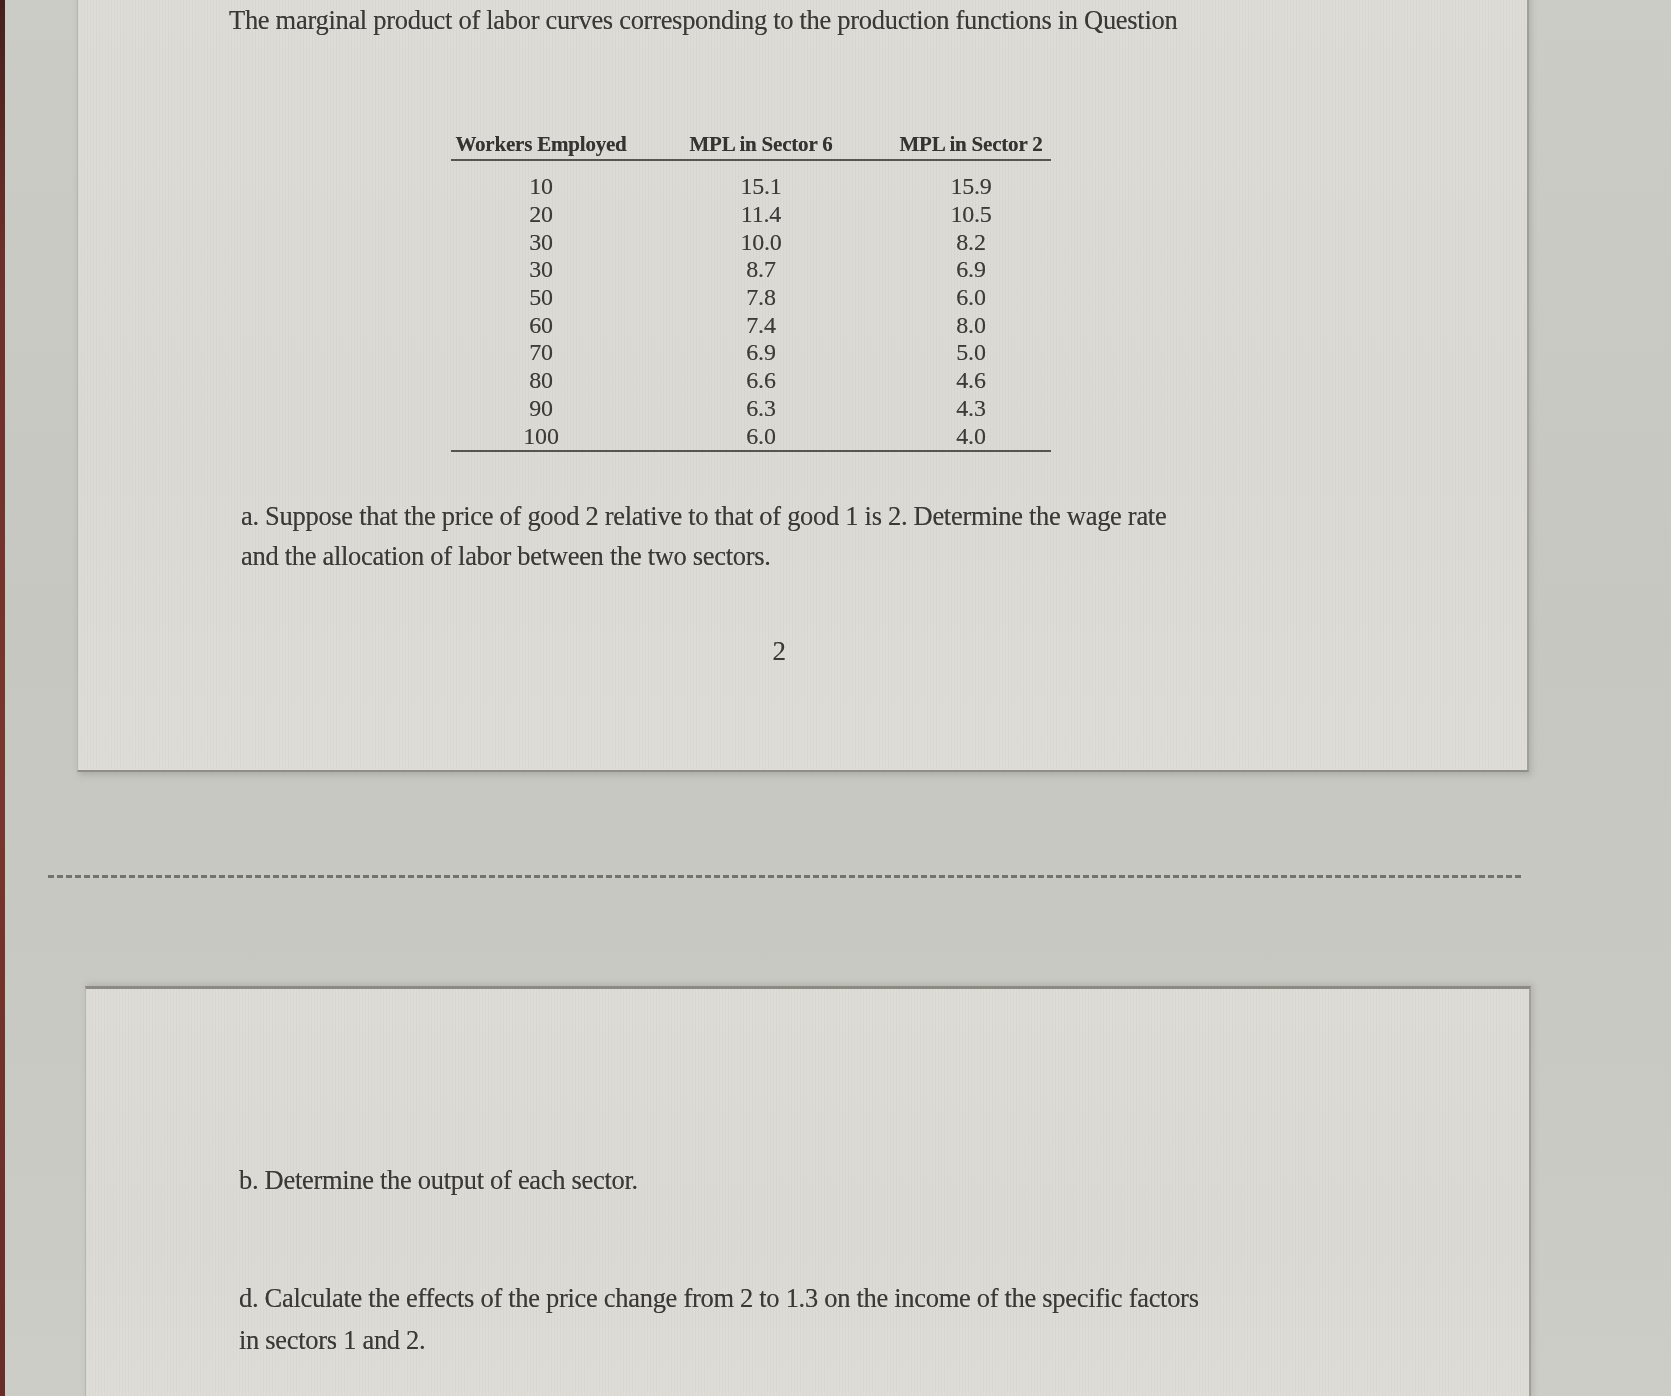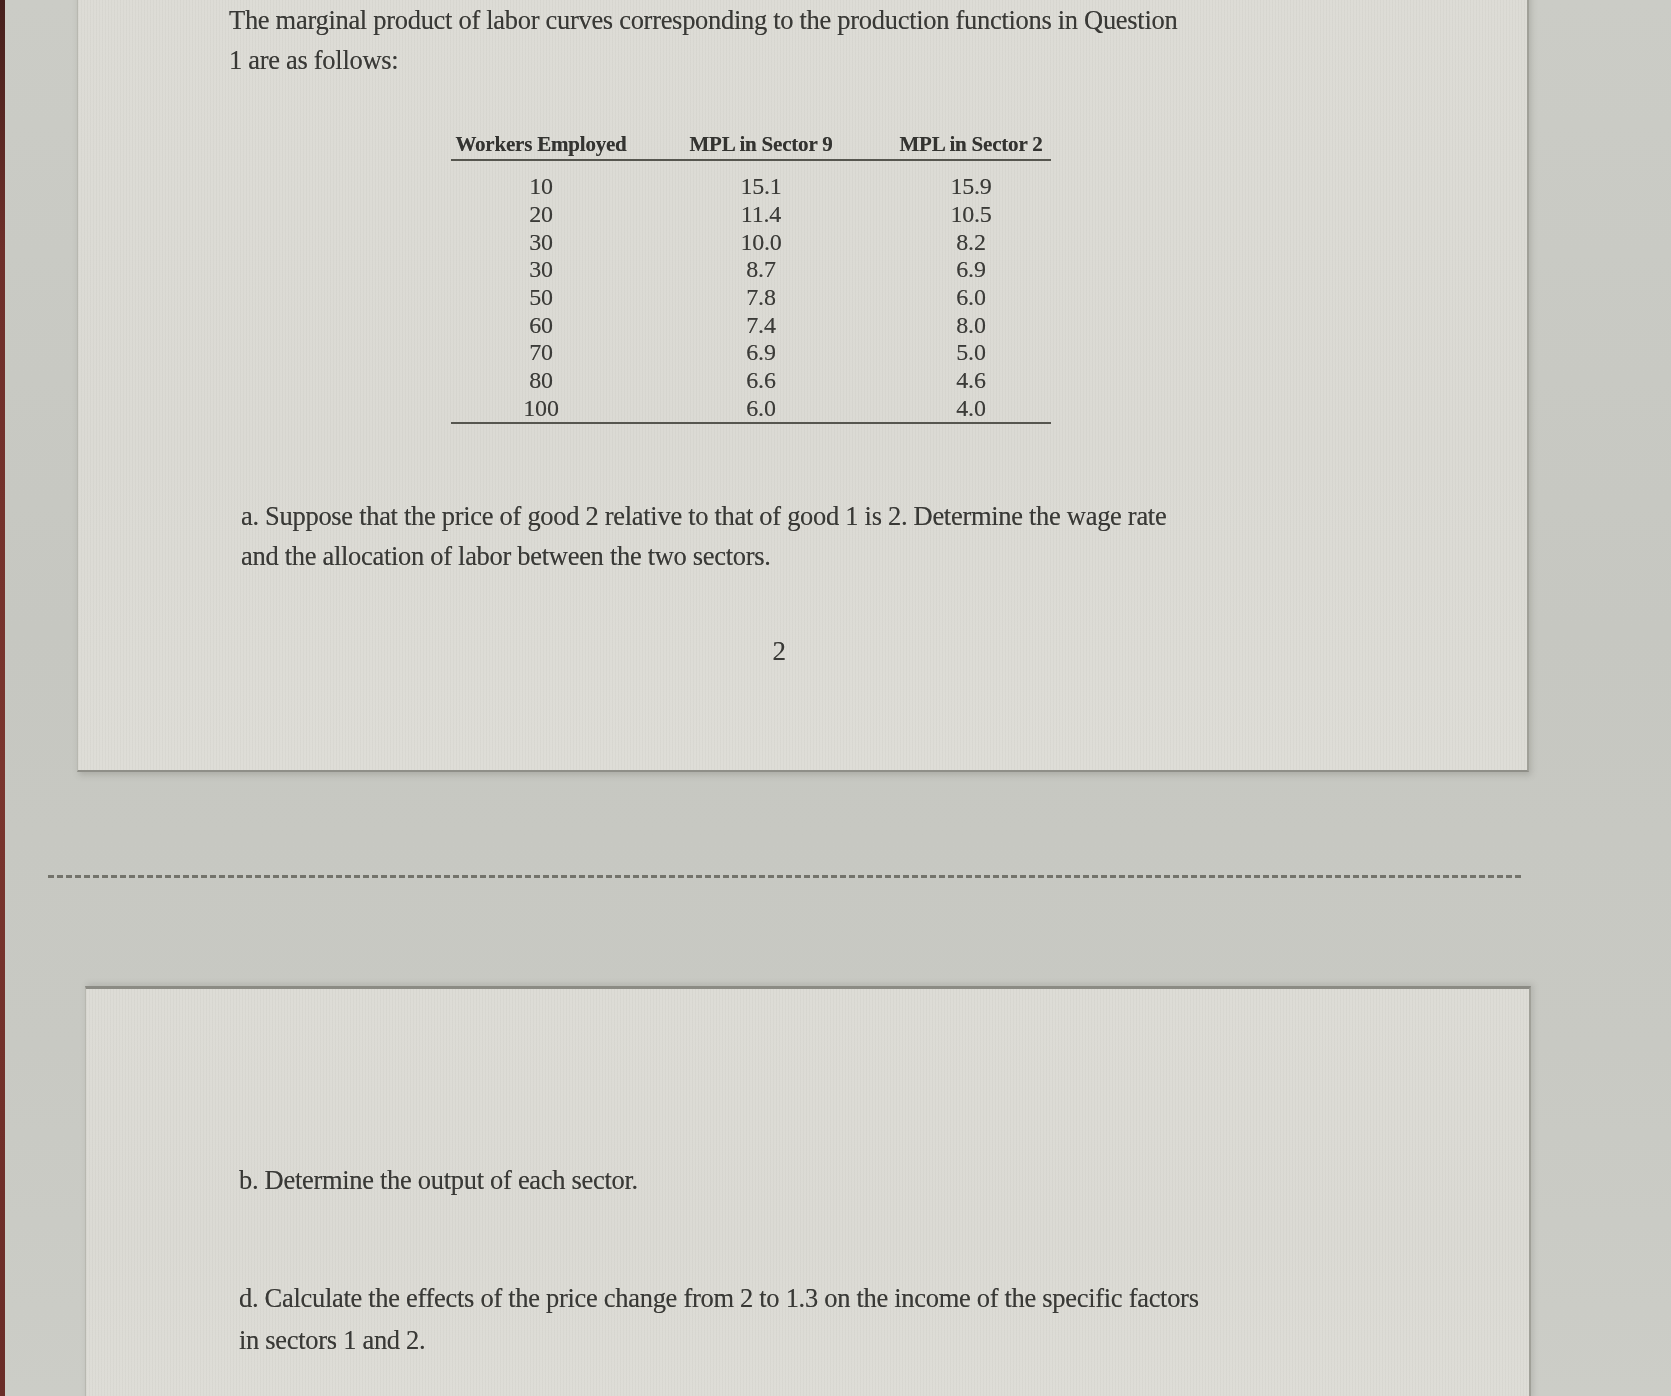--- a/index.html
+++ b/index.html
@@ -80,27 +80,26 @@
 <body>
 
 <div class="canvas">
 
   <div class="red-strip"></div>
 
   <div class="page page-1">
 
     <div class="txt intro">
       <span class="line">The marginal product of labor curves corresponding to the production functions in Question</span>
-      <span class="line">1 are as follows:</span>
     </div>
 
     <div class="mpl-table">
       <div class="thead">
         <span>Workers Employed</span>
-        <span>MPL in Sector 9</span>
+        <span>MPL in Sector 6</span>
         <span>MPL in Sector 2</span>
       </div>
       <div class="tbody" id="table-body">
           <div class="trow">
     <span>10</span>
     <span>15.1</span>
     <span>15.9</span>
   </div>
           <div class="trow">
     <span>20</span>
@@ -131,20 +130,25 @@
     <span>70</span>
     <span>6.9</span>
     <span>5.0</span>
   </div>
           <div class="trow">
     <span>80</span>
     <span>6.6</span>
     <span>4.6</span>
   </div>
           <div class="trow">
+    <span>90</span>
+    <span>6.3</span>
+    <span>4.3</span>
+  </div>
+          <div class="trow">
     <span>100</span>
     <span>6.0</span>
     <span>4.0</span>
   </div>
         </div>
     </div>
 
     <div class="txt item-a">
       <span class="line">a. Suppose that the price of good 2 relative to that of good 1 is 2.  Determine the wage rate</span>
       <span class="line">and the allocation of labor between the two sectors.</span>

